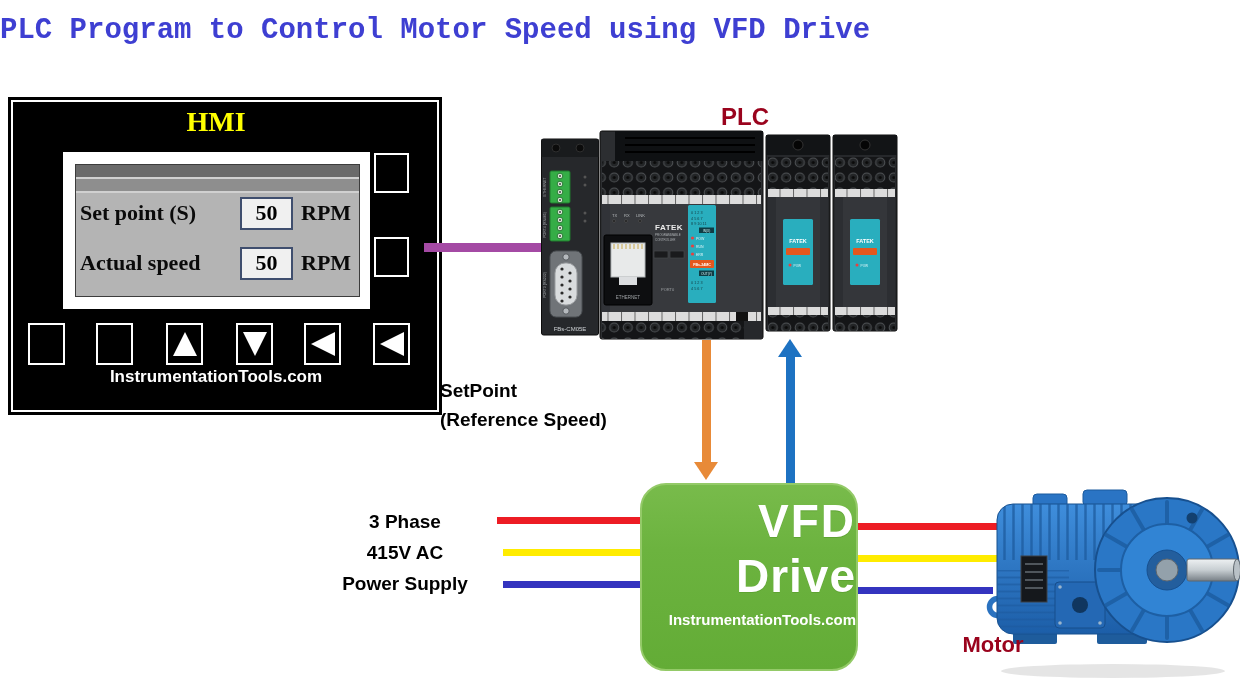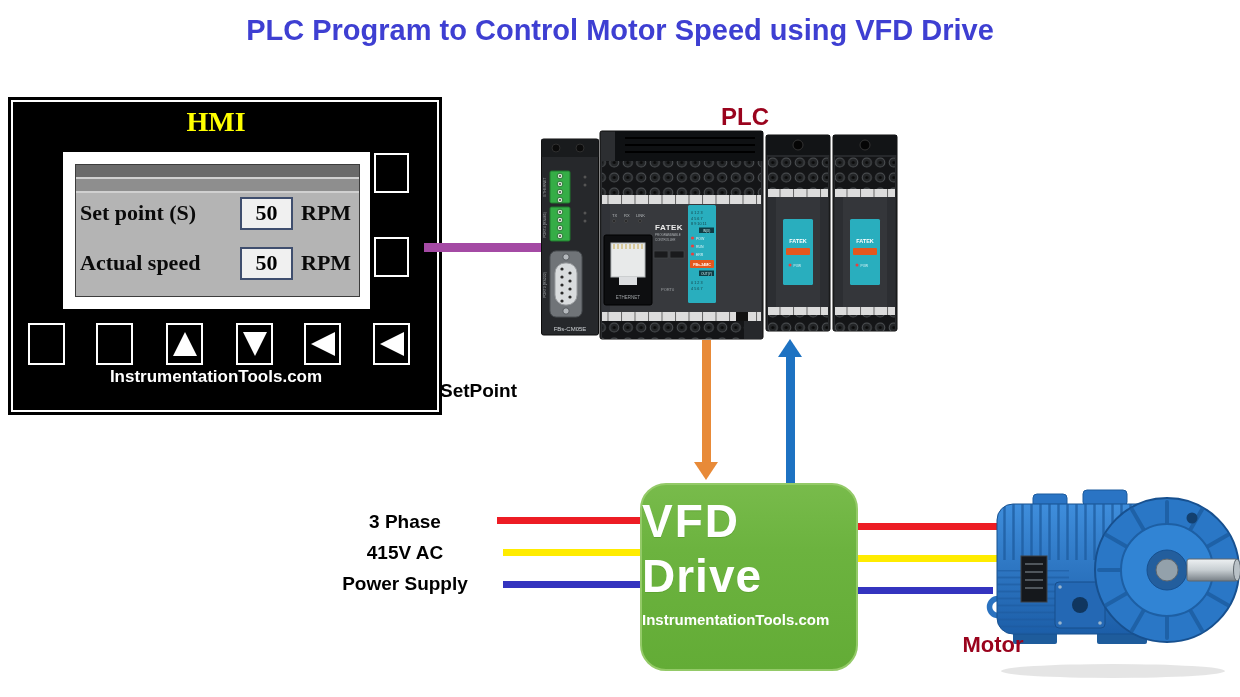--- a/index.html
+++ b/index.html
@@ -1,22 +1,22 @@
 <!DOCTYPE html>
 <html><head>
 <meta charset="utf-8">
 <style>
   html,body{margin:0;padding:0;background:#fff;}
   .stage{position:relative;width:1240px;height:697px;background:#ffffff;overflow:hidden;
          font-family:"Liberation Sans", sans-serif;}
   .abs{position:absolute;}
 
   
-  .title{left:0;top:14px;width:1240px;text-align:center;font-size:29px;font-weight:bold;
-         color:#3e3fd2;letter-spacing:0px;}
+  .title{left:0;top:14px;width:1240px;font-size:29px;font-weight:bold;
+         color:#3e3fd2;letter-spacing:0px;font-family:Liberation Mono, monospace;}
 
   
   .hmi{left:8px;top:97px;width:434px;height:318px;background:#000;}
   .hmi-frame{position:absolute;left:3px;top:3px;right:3px;bottom:3px;border:2px solid #fff;}
   .hmi-title{left:0;top:9px;width:416px;text-align:center;color:#ffff00;
              font-family:"Liberation Serif", serif;font-weight:bold;font-size:28px;}
   .hmi-screen{left:55px;top:55px;width:307px;height:157px;background:#fff;}
   .hmi-gray{position:absolute;left:12px;top:12px;width:283px;height:131px;background:#b4b4b4;
             border:1px solid #3c3c3c;}
   .hmi-strip1{position:absolute;left:0;top:0;width:100%;height:12px;background:#6a6a6a;border-bottom:2px solid #d0d0d0;}
@@ -61,21 +61,21 @@
                color:#000;line-height:31px;}
   .wire{position:absolute;height:7px;}
   .wire-red{background:#ed1c24;} .wire-yellow{background:#ffec00;} .wire-blue{background:#3434bf;}
   .wl-red{left:497px;top:517px;width:146px;} .wl-yellow{left:503px;top:549px;width:140px;} .wl-blue{left:503px;top:581px;width:140px;}
   .wr-red{left:855px;top:523px;width:156px;} .wr-yellow{left:855px;top:555px;width:142px;} .wr-blue{left:855px;top:587px;width:138px;}
 
   
   .vfd{left:640px;top:483px;width:218px;height:188px;border-radius:26px;
        background:linear-gradient(180deg,#78bb4b 0%,#6cb33f 35%,#63ac36 100%);
        border:2px solid #94ca68;box-sizing:border-box;
-       display:flex;flex-direction:column;align-items:flex-start;}
+       display:flex;flex-direction:column;align-items:flex-end;}
   .vfd-line1{margin-top:10px;color:#fff;font-weight:bold;font-size:46px;line-height:52px;letter-spacing:2px;
              text-shadow:0 1px 0 #5ea332;}
   .vfd-line2{margin-top:2px;color:#fff;font-weight:bold;font-size:46px;line-height:54px;letter-spacing:1px;
              text-shadow:0 1px 0 #5ea332;}
   .vfd-footer{margin-top:8px;color:#fff;font-weight:bold;font-size:15px;}
 
   svg{font-family:"Liberation Sans", sans-serif;}
   svg text{user-select:none;}
 </style>
 </head>
@@ -304,20 +304,21 @@
     </g>
   </svg>
 
   <div class="abs orange-shaft"></div>
   <div class="abs orange-head"></div>
   <div class="abs blue-shaft"></div>
   <div class="abs blue-head"></div>
 
   <div class="abs sig-label setpoint-label">
     <div>SetPoint</div>
+    <div>(Reference Speed)</div>
   </div>
   <div class="abs sig-label feedback-label">
   </div>
 
   <div class="abs power-label">
     <div>3 Phase</div>
     <div>415V AC</div>
     <div>Power Supply</div>
   </div>
 

